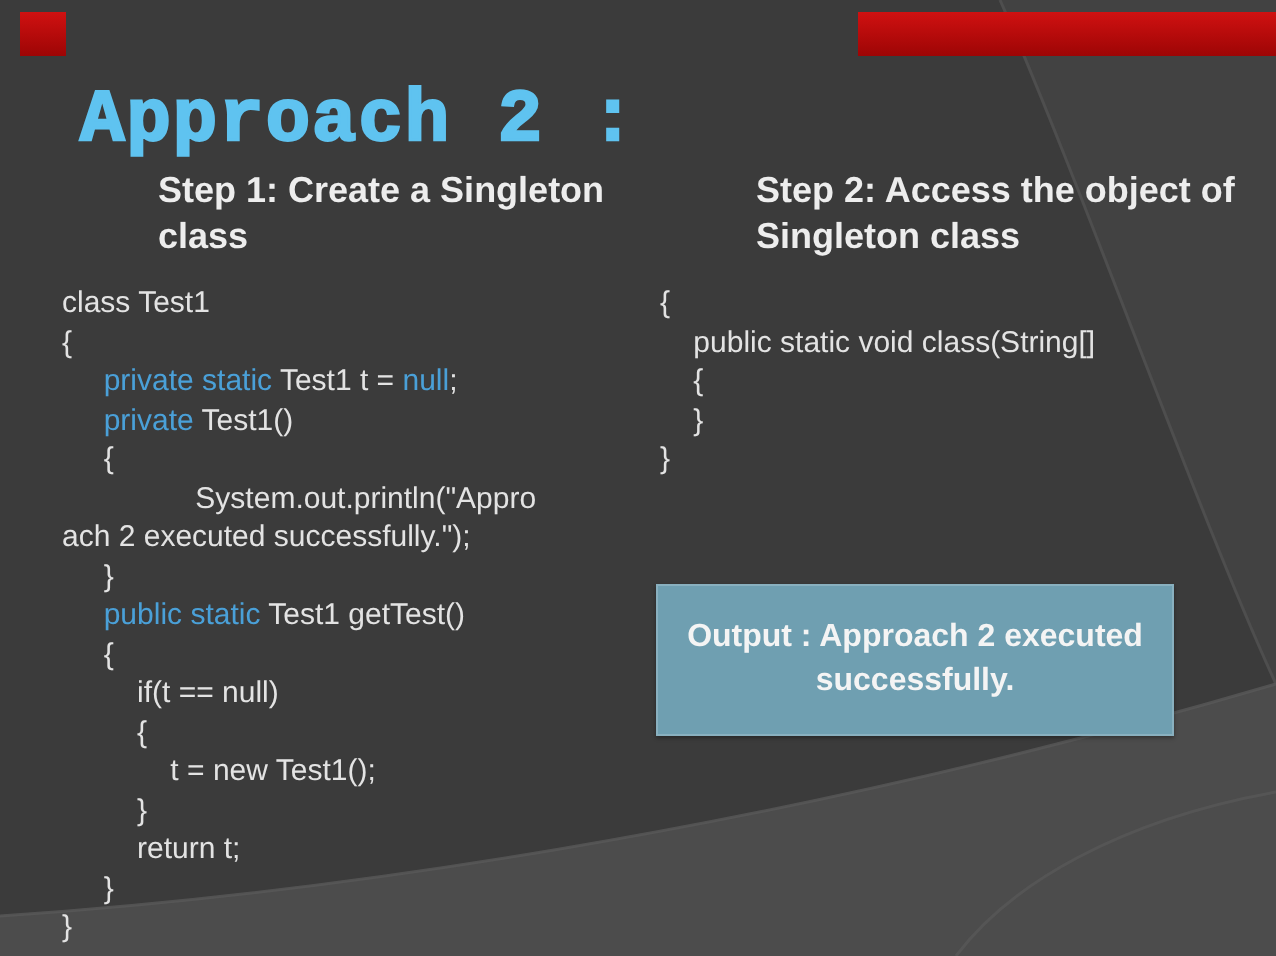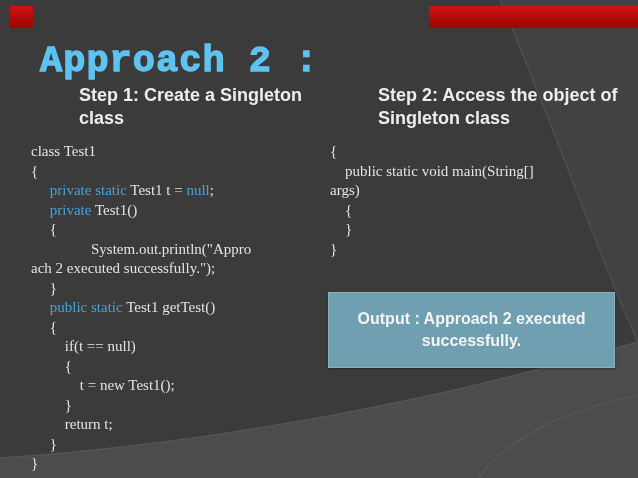--- a/index.html
+++ b/index.html
@@ -23,27 +23,26 @@
   .col-heading{
     position:absolute;z-index:3;
     font-size:18px;font-weight:bold;line-height:23px;color:#ededed;margin-left:48px;
   }
   #left-heading{left:31px;top:84px;width:272px;}
   #right-heading{left:330px;top:84px;width:258px;}
   .code{
     position:absolute;z-index:3;
     font-size:15px;line-height:19.5px;color:#e3e3e3;
     white-space:pre;
-    font-family:Liberation Serif, serif;
   }
   #left-code{left:31px;top:142px;}
   #right-code{left:330px;top:142px;}
   .kw{color:var(--kw,#4aa0d8);}
   #output-box{
-    position:absolute;left:328px;top:292px;width:287px;height:76px;z-index:4;
+    position:absolute;left:328px;top:292px;width:259px;height:76px;z-index:4;
     background:var(--boxbg,#6f9fb1);
     box-shadow:inset 0 0 0 1px rgba(255,255,255,0.18), 0 1px 2px rgba(0,0,0,0.35);
     display:flex;align-items:center;justify-content:center;
   }
   #output-text{
     font-size:16px;font-weight:bold;line-height:22px;color:#f4f4f4;
     text-align:center;width:244px;
   }
 </style>
 </head>
@@ -59,17 +58,17 @@
 
 <div id="red-bar-left" class="red-bar"></div>
 <div id="red-bar-right" class="red-bar"></div>
 
 <div id="slide-title">Approach 2 :</div>
 
 <div id="left-heading" class="col-heading">Step 1: Create a Singleton class</div>
 <div id="left-code" class="code"><div><span>class Test1</span></div><div><span>{</span></div><div><span>     </span><span class="kw">private static </span><span>Test1 t = </span><span class="kw">null</span><span>;</span></div><div><span>     </span><span class="kw">private </span><span>Test1()</span></div><div><span>     {</span></div><div><span>                System.out.println("Appro</span></div><div><span>ach 2 executed successfully.");</span></div><div><span>     }</span></div><div><span>     </span><span class="kw">public static </span><span>Test1 getTest()</span></div><div><span>     {</span></div><div><span>         if(t == null)</span></div><div><span>         {</span></div><div><span>             t = new Test1();</span></div><div><span>         }</span></div><div><span>         return t;</span></div><div><span>     }</span></div><div><span>}</span></div></div>
 
 <div id="right-heading" class="col-heading">Step 2: Access the object of Singleton class</div>
-<div id="right-code" class="code"><div><span>{</span></div><div><span>    public static void main(String[]</span></div><div><span>args)</span></div><div><span>    {</span></div><div><span>    }</span></div><div><span>}</span></div></div>
+<div id="right-code" class="code"><div><span>{</span></div><div><span>    public static void class(String[]</span></div><div><span>    {</span></div><div><span>    }</span></div><div><span>}</span></div></div>
 
 <div id="output-box">
   <div id="output-text">Output : Approach 2 executed successfully.</div>
 </div>
 
 </body></html>

